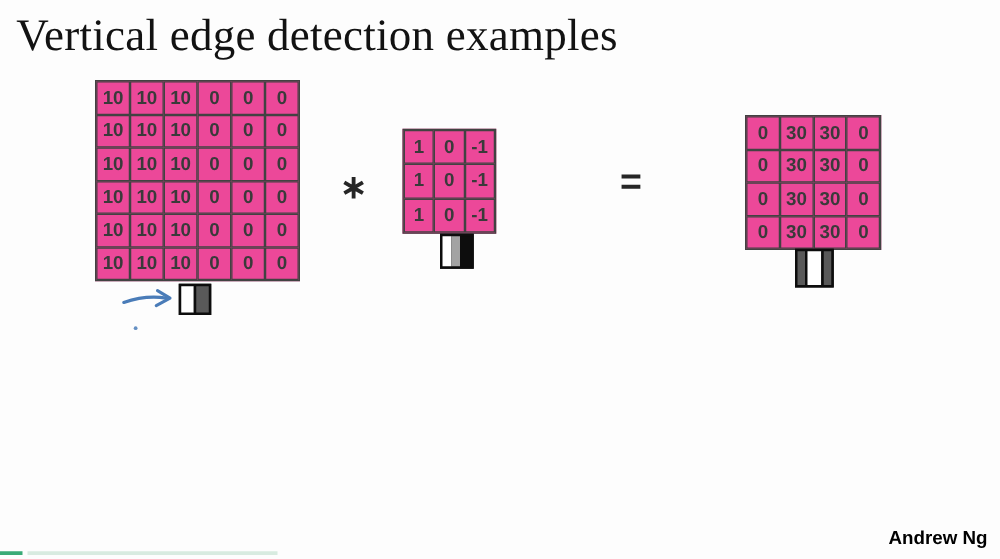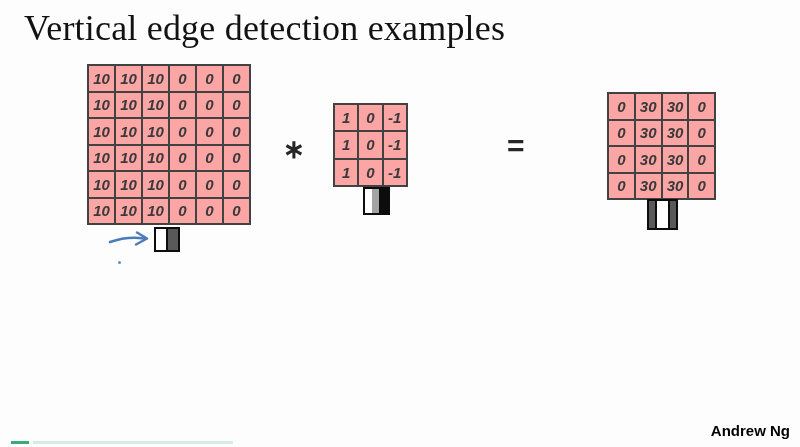--- a/index.html
+++ b/index.html
@@ -4,34 +4,33 @@
 <style>
   * { box-sizing: border-box; }
   html, body { margin: 0; padding: 0; }
   body {
     width: 800px; height: 447px;
     background: #fdfdfd;
     font-family: "Liberation Sans", sans-serif;
     position: relative;
     overflow: hidden;
   }
-  .slide { position: absolute; inset: 0; margin-left: 11px; }
+  .slide { position: absolute; inset: 0; }
 
   .title {
     position: absolute; left: 13px; top: 7px; margin: 0;
     font-family: "Liberation Serif", serif;
     font-size: 36px; font-weight: 500; color: #121212;
     letter-spacing: 0.2px; white-space: nowrap;
   }
 
   .matrix {
     position: absolute; display: grid;
     border: 1px solid var(--grid-border, #424242);
-    background: #fca5a5;
-    font-style: italic;
+    background: #ec4899;
   }
   .matrix .cell {
     border: 1px solid var(--grid-border, #424242);
     display: flex; align-items: center; justify-content: center;
     font-size: 15px; font-weight: 600;
     color: var(--cell-text, #3a3a3a);
   }
   .m-input  { left: 76px;  top: 64px;  grid-template-columns: repeat(6, 27px);   grid-auto-rows: 26.5px; }
   .m-filter { left: 322px; top: 103px; grid-template-columns: repeat(3, 24.3px); grid-auto-rows: 27.3px; }
   .m-output { left: 596px; top: 92px;  grid-template-columns: repeat(4, 26.8px); grid-auto-rows: 26.5px; }

